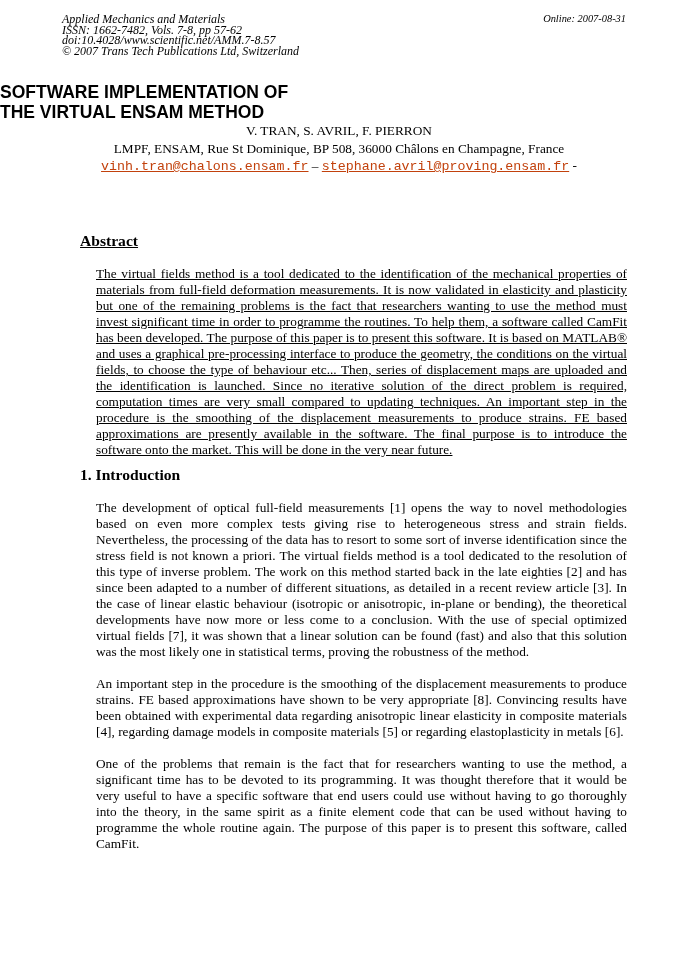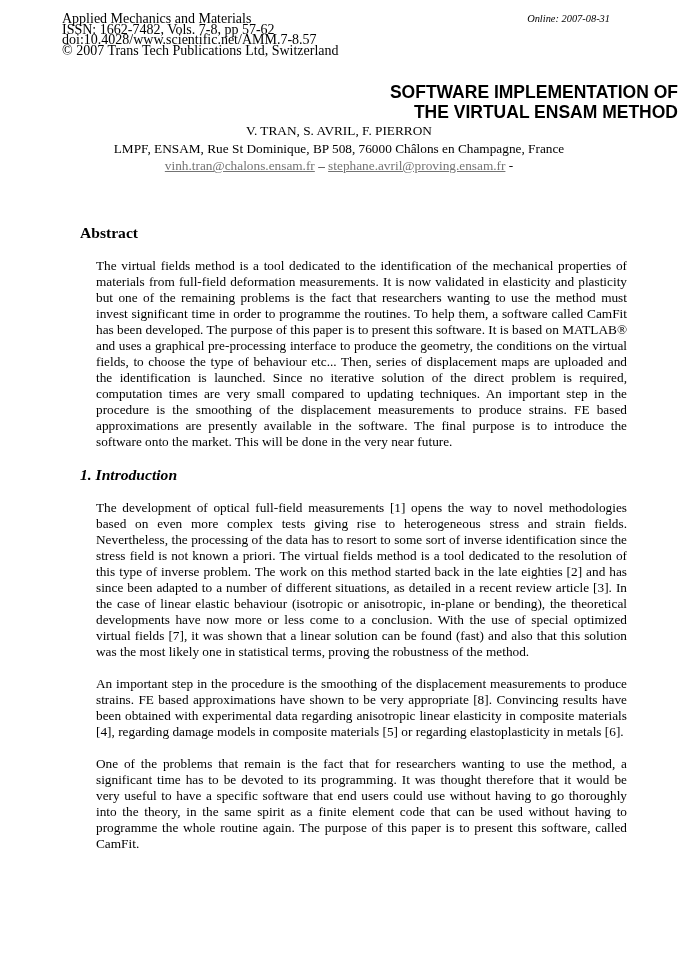--- a/index.html
+++ b/index.html
@@ -1,24 +1,24 @@
 <!DOCTYPE html>
 <html><head>
 <meta charset="utf-8">
 <style>
   html, body { margin: 0; padding: 0; background: #ffffff; }
   body { width: 678px; height: 959px; position: relative; overflow: hidden; color: #000; }
-  .hdr { position: absolute; top: 14px; left: 62px; font-family: "Liberation Serif", serif; font-size: 14px; line-height: 10.5px; }
+  .hdr { position: absolute; top: 14px; left: 62px; font-family: "Liberation Serif", serif; font-style: italic; font-size: 12px; line-height: 10.5px; }
   .hdr div { white-space: nowrap; }
-  .online { position: absolute; top: 14px; right: 68px; font-family: "Liberation Serif", serif; font-style: italic; font-size: 10.4px; line-height: 10.5px; }
-  .title { position: absolute; top: 82px; left: 0; width: 678px; text-align: right; font-family: "Liberation Sans", sans-serif; font-weight: bold; font-size: 17.5px; line-height: 20px; }
+  .online { position: absolute; top: 14px; right: 52px; font-family: "Liberation Serif", serif; font-style: italic; font-size: 10.4px; line-height: 10.5px; }
+  .title { position: absolute; top: 82px; left: 0; width: 678px; text-align: left; font-family: "Liberation Sans", sans-serif; font-weight: bold; font-size: 17.5px; line-height: 20px; }
   .title div { white-space: nowrap; }
   .authors { position: absolute; top: 122px; left: 0; width: 678px; text-align: center; font-family: "Liberation Serif", serif; font-size: 13.3px; line-height: 17.5px; }
   .authors div { white-space: nowrap; }
-  .authors a { color: #737373; text-decoration: underline; }
+  .authors a { color: #c2410c; text-decoration: underline; font-family: Liberation Mono, monospace; }
   .content { position: absolute; left: 80px; width: 563px; font-family: "Liberation Serif", serif; font-size: 13.3px; line-height: 16px; text-align: justify; }
   .h { font-weight: bold; font-size: 15.6px; line-height: 18px; text-align: left; }
   .p { margin: 16px; }
 </style>
 </head>
 <body>
 
 <div class="hdr">
   <div>Applied Mechanics and Materials</div>
   <div>ISSN: 1662-7482, Vols. 7-8, pp 57-62</div>
@@ -27,27 +27,27 @@
 </div>
 <div class="online">Online: 2007-08-31</div>
 
 <div class="title">
   <div>SOFTWARE IMPLEMENTATION OF</div>
   <div>THE VIRTUAL ENSAM METHOD</div>
 </div>
 
 <div class="authors">
   <div>V. TRAN, S. AVRIL, F. PIERRON</div>
-  <div>LMPF, ENSAM, Rue St Dominique, BP 508, 76000 Châlons en Champagne, France</div>
+  <div>LMPF, ENSAM, Rue St Dominique, BP 508, 36000 Châlons en Champagne, France</div>
   <div><a href="#">vinh.tran@chalons.ensam.fr</a><span> – </span><a href="#">stephane.avril@proving.ensam.fr</a><span> -</span></div>
 </div>
 
-<div class="content" style="top:224px;">
+<div class="content" style="top:232px;text-decoration:underline;">
   <div class="h" style="margin-bottom:6px;">Abstract</div>
   <p class="p">The virtual fields method is a tool dedicated to the identification of the mechanical properties of materials from full-field deformation measurements. It is now validated in elasticity and plasticity but one of the remaining problems is the fact that researchers wanting to use the method must invest significant time in order to programme the routines. To help them, a software called CamFit has been developed. The purpose of this paper is to present this software. It is based on MATLAB® and uses a graphical pre-processing interface to produce the geometry, the conditions on the virtual fields, to choose the type of behaviour etc... Then, series of displacement maps are uploaded and the identification is launched. Since no iterative solution of the direct problem is required, computation times are very small compared to updating techniques. An important step in the procedure is the smoothing of the displacement measurements to produce strains. FE based approximations are presently available in the software. The final purpose is to introduce the software onto the market. This will be done in the very near future.</p>
 </div>
 
 <div class="content" style="top:466px;">
-  <div class="h" style="margin-bottom:13px;font-style:italic;">1. Introduction</div>
+  <div class="h" style="margin-bottom:13px;">1. Introduction</div>
   <p class="p" style="margin-bottom:6px;">The development of optical full-field measurements [1] opens the way to novel methodologies based on even more complex tests giving rise to heterogeneous stress and strain fields. Nevertheless, the processing of the data has to resort to some sort of inverse identification since the stress field is not known a priori. The virtual fields method is a tool dedicated to the resolution of this type of inverse problem. The work on this method started back in the late eighties [2] and has since been adapted to a number of different situations, as detailed in a recent review article [3]. In the case of linear elastic behaviour (isotropic or anisotropic, in-plane or bending), the theoretical developments have now more or less come to a conclusion. With the use of special optimized virtual fields [7], it was shown that a linear solution can be found (fast) and also that this solution was the most likely one in statistical terms, proving the robustness of the method.</p>
   <p class="p" style="margin-bottom:6px;">An important step in the procedure is the smoothing of the displacement measurements to produce strains. FE based approximations have shown to be very appropriate [8]. Convincing results have been obtained with experimental data regarding anisotropic linear elasticity in composite materials [4], regarding damage models in composite materials [5] or regarding elastoplasticity in metals [6].</p>
   <p class="p">One of the problems that remain is the fact that for researchers wanting to use the method, a significant time has to be devoted to its programming. It was thought therefore that it would be very useful to have a specific software that end users could use without having to go thoroughly into the theory, in the same spirit as a finite element code that can be used without having to programme the whole routine again. The purpose of this paper is to present this software, called CamFit.</p>
 </div>
 
 </body></html>

